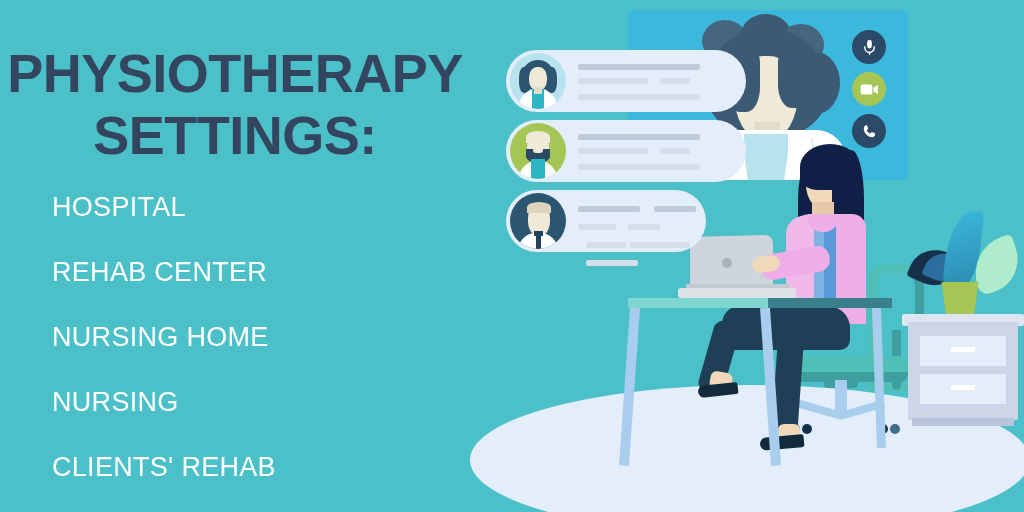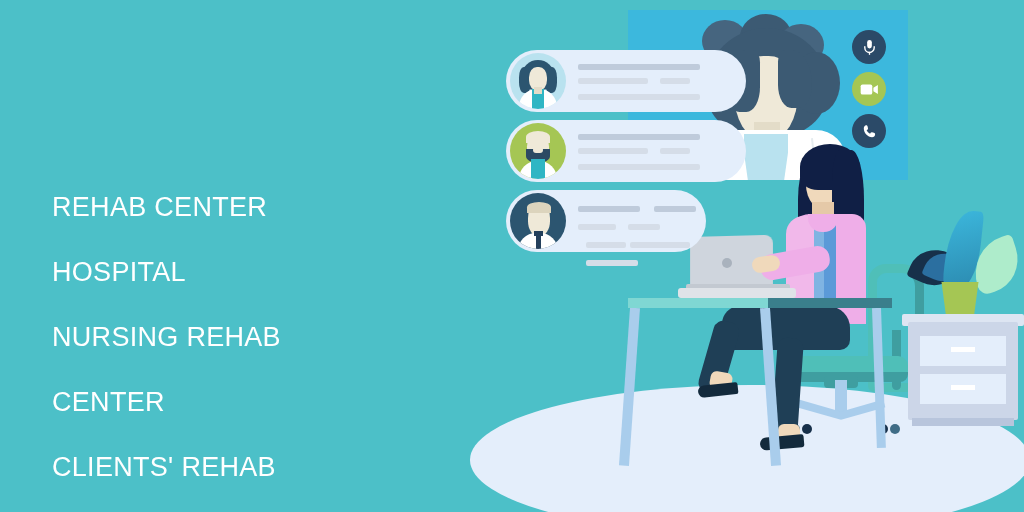--- a/index.html
+++ b/index.html
@@ -216,26 +216,30 @@
     background:#2b6fa0;border-radius:70% 20% 60% 10%;transform:rotate(24deg);
   }
 </style>
 </head>
 <body>
 
 <div id="stage">
 
   <div id="left-panel">
 
+    <div id="title">
+      <span class="tl">PHYSIOTHERAPY</span>
+      <span class="tl">SETTINGS:</span>
+    </div>
 
     <div id="settings-list">
+      <div class="setting-item">HOSPITAL</div>
       <div class="setting-item">REHAB CENTER</div>
-      <div class="setting-item">HOSPITAL</div>
-      <div class="setting-item">NURSING REHAB</div>
-      <div class="setting-item">CENTER</div>
+      <div class="setting-item">NURSING HOME</div>
+      <div class="setting-item">NURSING</div>
       <div class="setting-item">CLIENTS' REHAB</div>
     </div>
 
   </div>
 
   <div id="illustration">
 
     <div id="floor"></div>
 
     <div id="video-screen">

